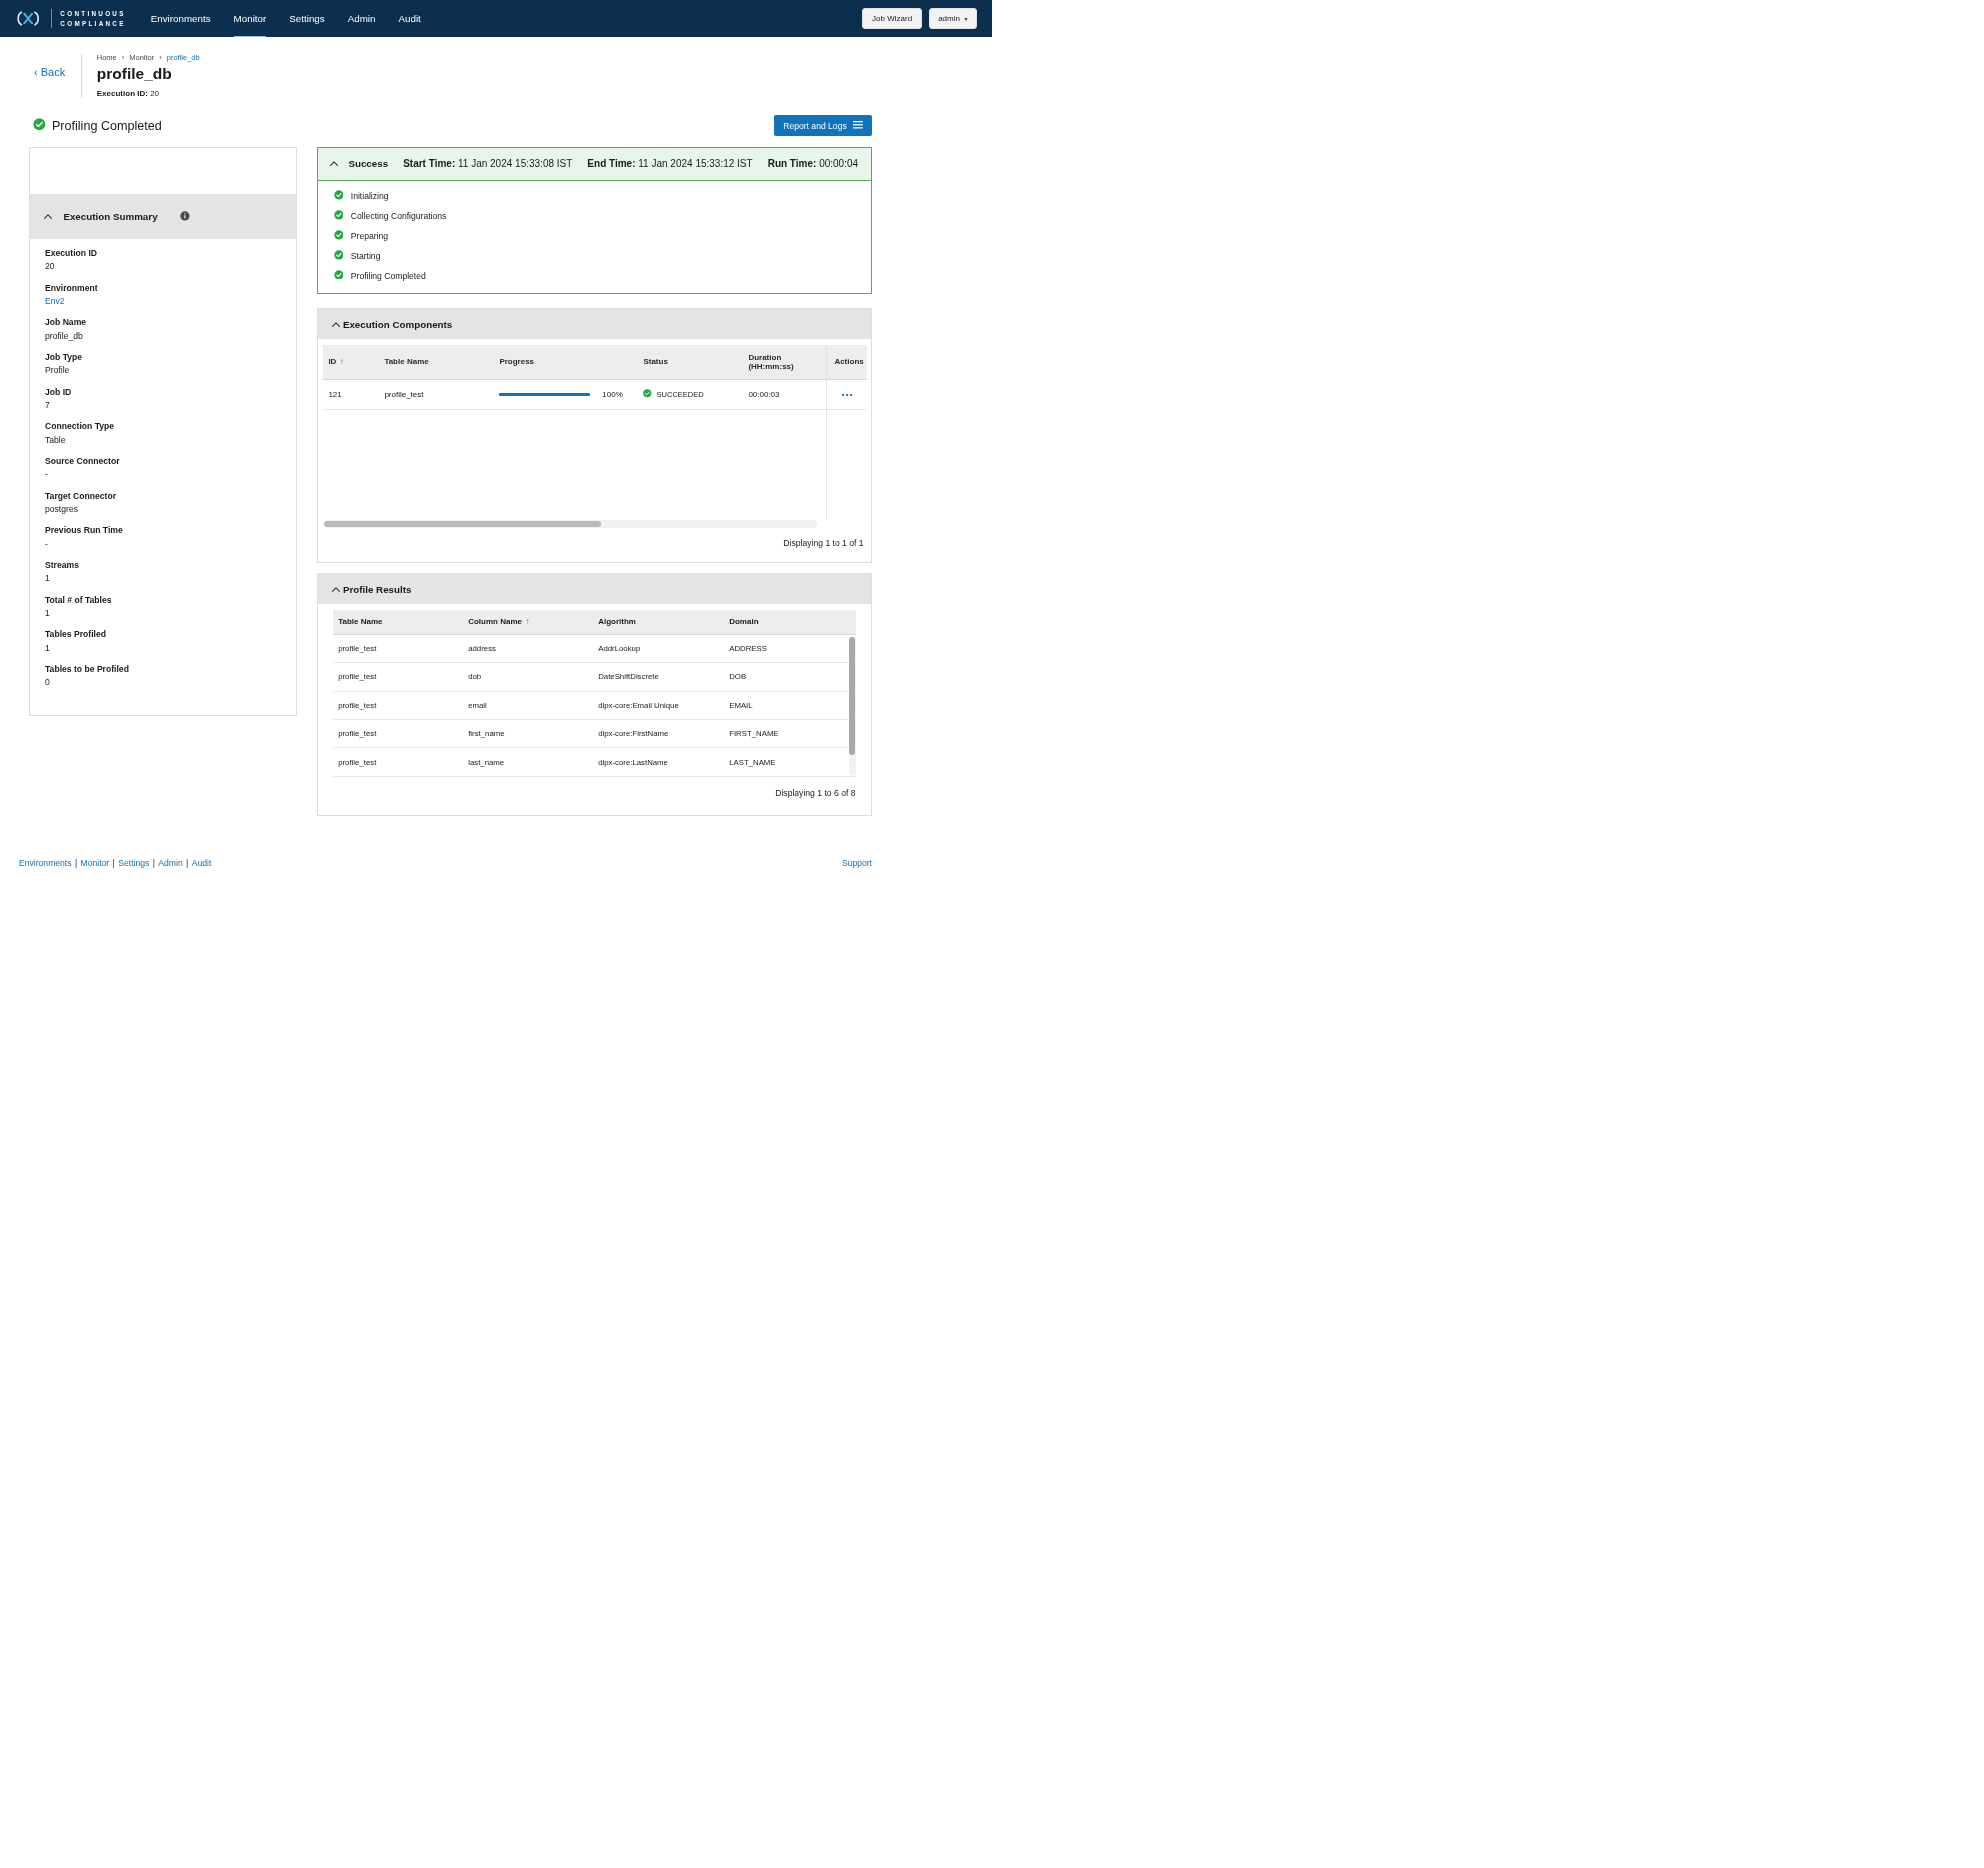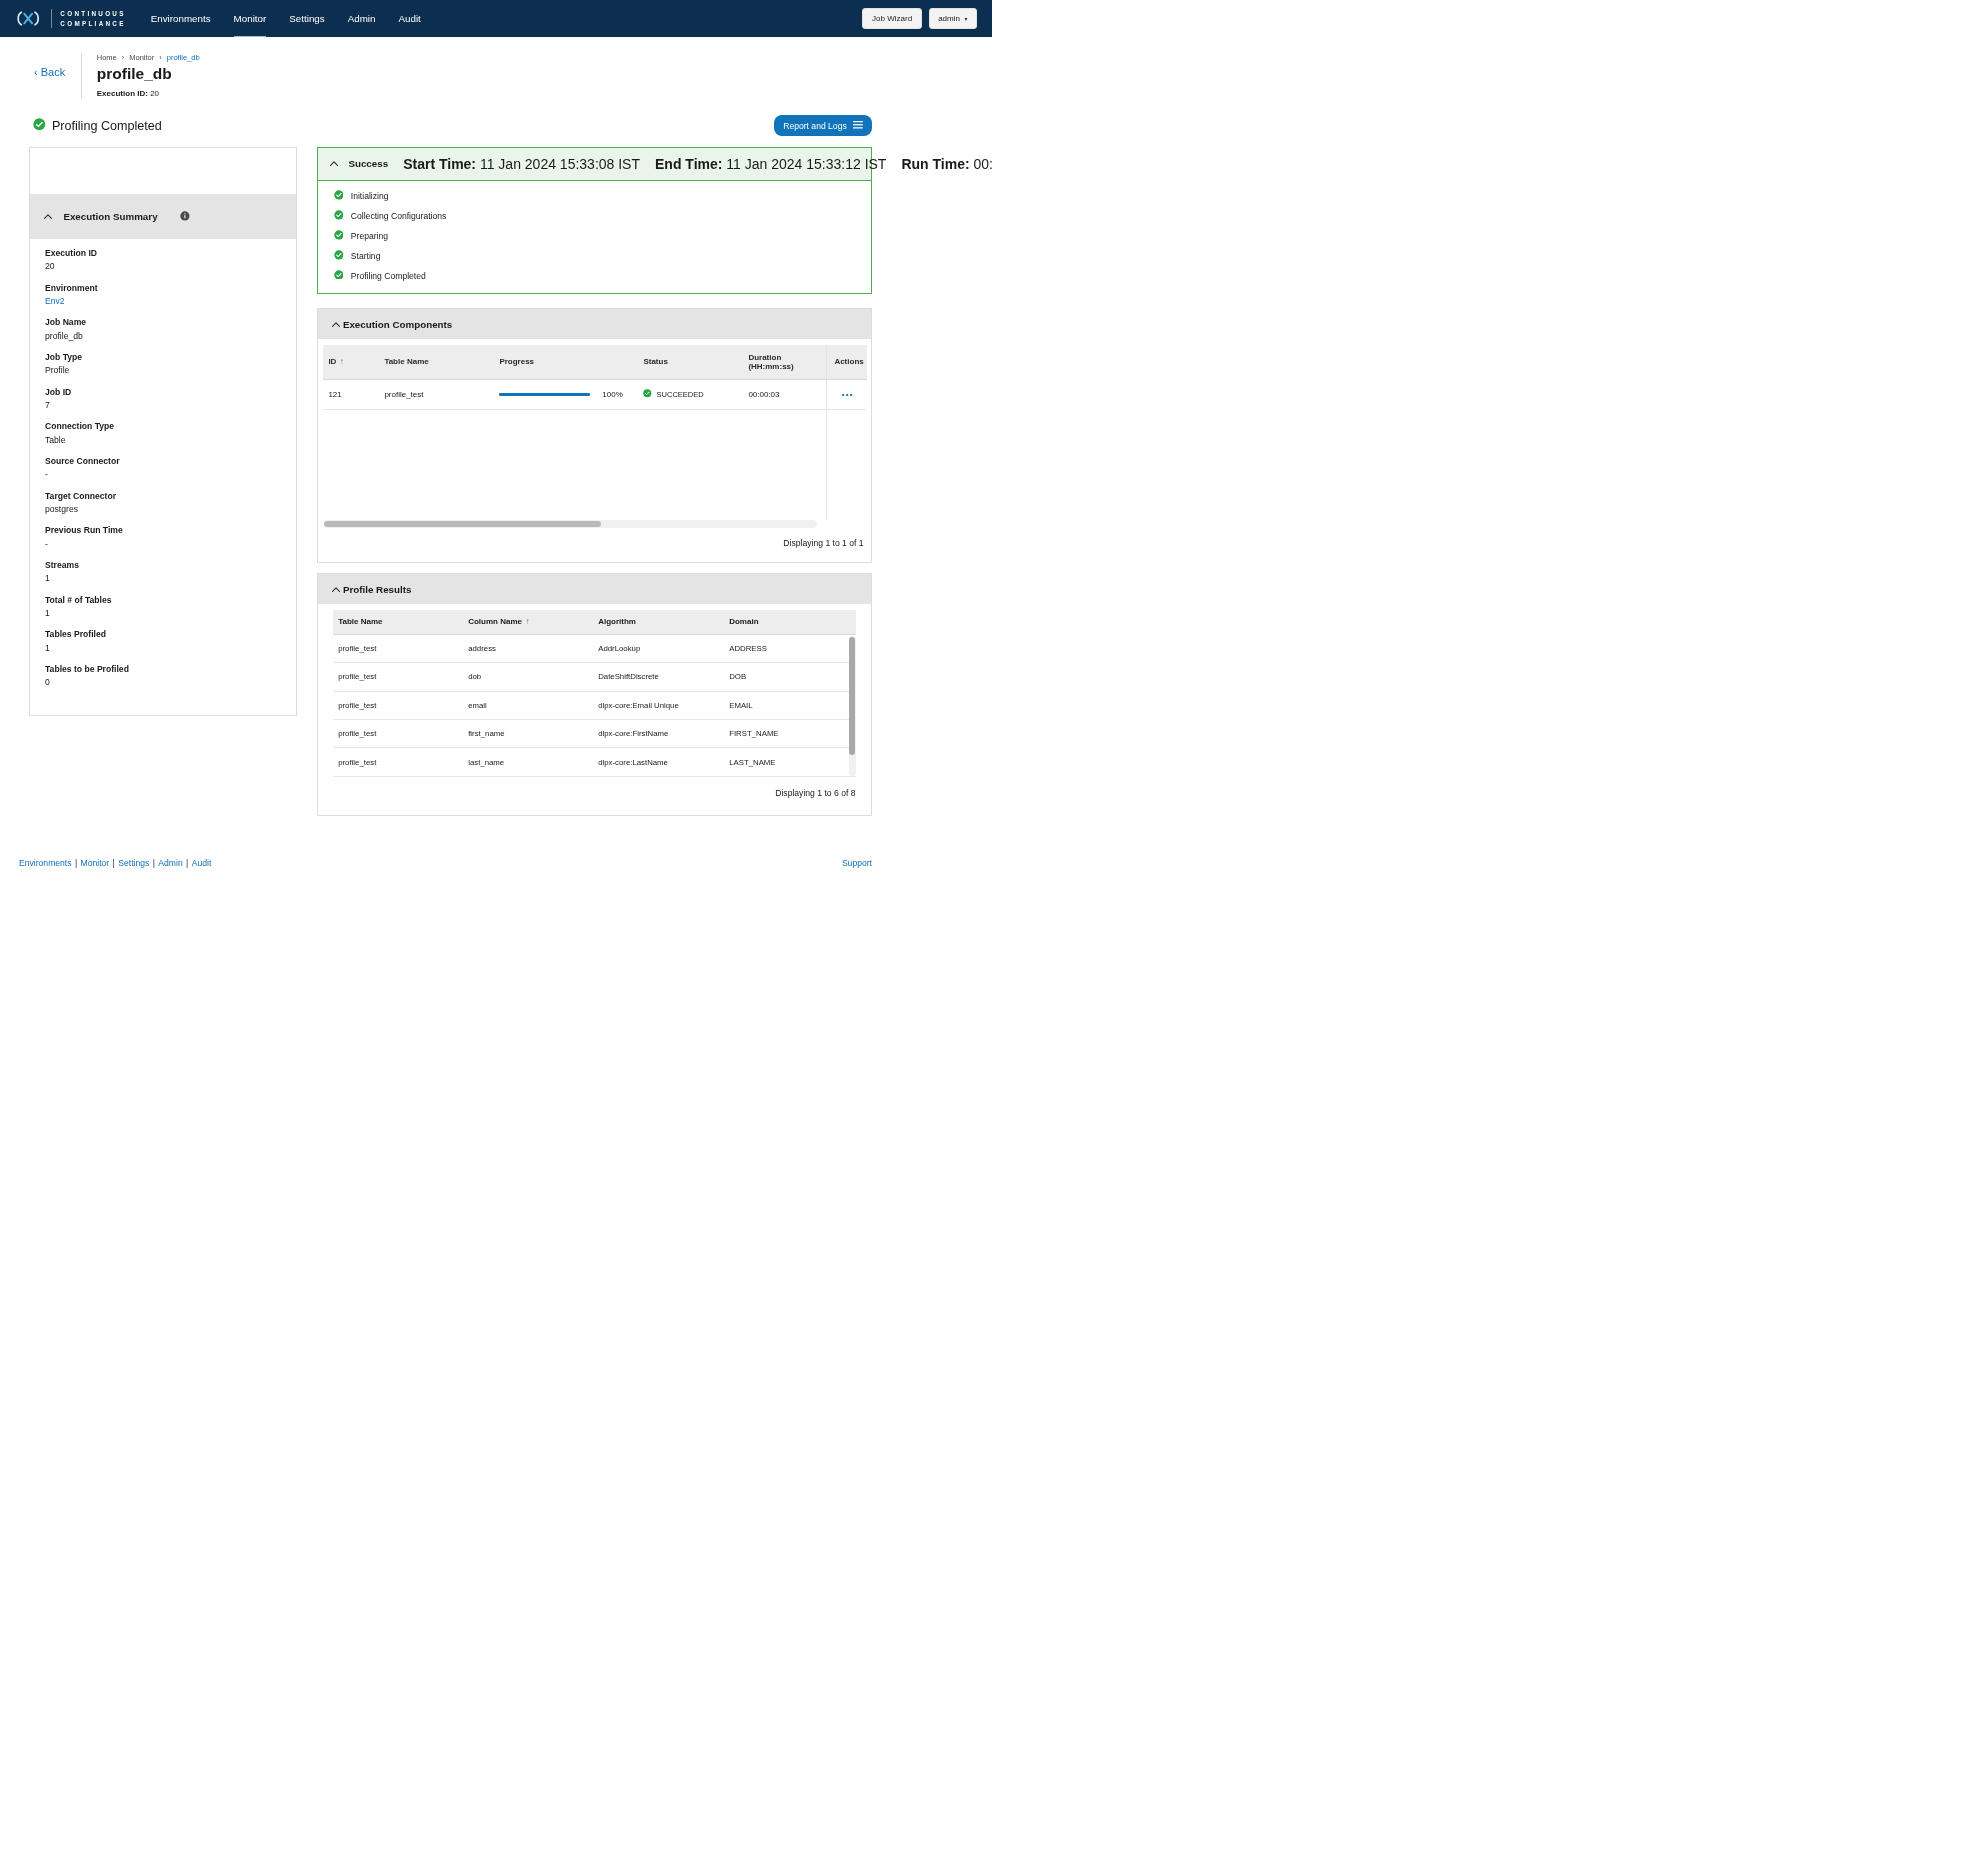--- a/index.html
+++ b/index.html
@@ -40,21 +40,21 @@
   .exec-id-line { font-size: 8px; }
   .exec-id-line .lbl { font-weight: 700; }
 
   .container { margin-left: 29px; width: 843px; }
 
   
   .status-row { display: flex; align-items: center; margin: 17px 0 10.3px 4px; }
   .status-left { display: flex; align-items: center; gap: 6.3px; }
   .status-title { font-size: 12.6px; font-weight: 400; }
   .btn-primary { margin-left: auto; display: flex; align-items: center; gap: 6.3px; background: #1173b9; color: #fff;
-                 border: none; border-radius: 8px; padding: 5.7px 9.2px; font-size: 8.6px; font-family: inherit; cursor: pointer; }
+                 border: none; border-radius: 2px; padding: 5.7px 9.2px; font-size: 8.6px; font-family: inherit; cursor: pointer; }
 
   
   .columns { display: flex; gap: 19.5px; align-items: flex-start; }
 
   
   .summary-card { width: 268px; border: 0.6px solid #ddd; background: #fff; }
   .card-header { background: #e4e4e4; height: 45px; display: flex; align-items: center; padding: 0 14.4px; gap: 11px; margin-top: 46px; }
   .card-title { font-size: 9.8px; font-weight: 700; }
   .chev-btn, .info-btn, .icon-plain { background: none; border: none; padding: 0; cursor: pointer; display: flex; align-items: center; }
   .info-btn { margin-left: 11.5px; }
@@ -65,21 +65,21 @@
   a.value-link { color: #0f6fba; cursor: pointer; }
 
   
   .right-col { width: 555px; display: flex; flex-direction: column; }
 
   
   .success-panel { border: 0.6px solid #4cae50; margin-bottom: 13.8px; }
   .success-header { background: #e9f5ea; border-bottom: 0.6px solid #4cae50; height: 33px; display: flex; align-items: center; padding: 0 12.6px; }
   .success-header .chev-btn { margin-right: 10.3px; }
   .success-title { font-size: 9.8px; font-weight: 700; margin-right: auto; }
-  .time-item { font-size: 14px; margin-left: 15px; white-space: nowrap; }
+  .time-item { font-size: 10px; margin-left: 15px; white-space: nowrap; }
   .time-item .lbl { font-weight: 700; }
   .success-body { padding: 5.7px 0 8px; }
   .step-row { display: flex; align-items: center; gap: 7.5px; padding: 4px 16px; font-size: 8.6px; }
 
   
   .panel { border: 0.6px solid #ddd; margin-bottom: 10.3px; background: #fff; }
   .panel-header { background: #e4e4e4; height: 30px; display: flex; align-items: center; padding: 0 14.4px; gap: 3px; }
   .panel-title { font-size: 9.8px; font-weight: 700; }
   .panel-footer { text-align: right; font-size: 8.6px; padding: 10.3px 6.9px 13.8px; }
 

